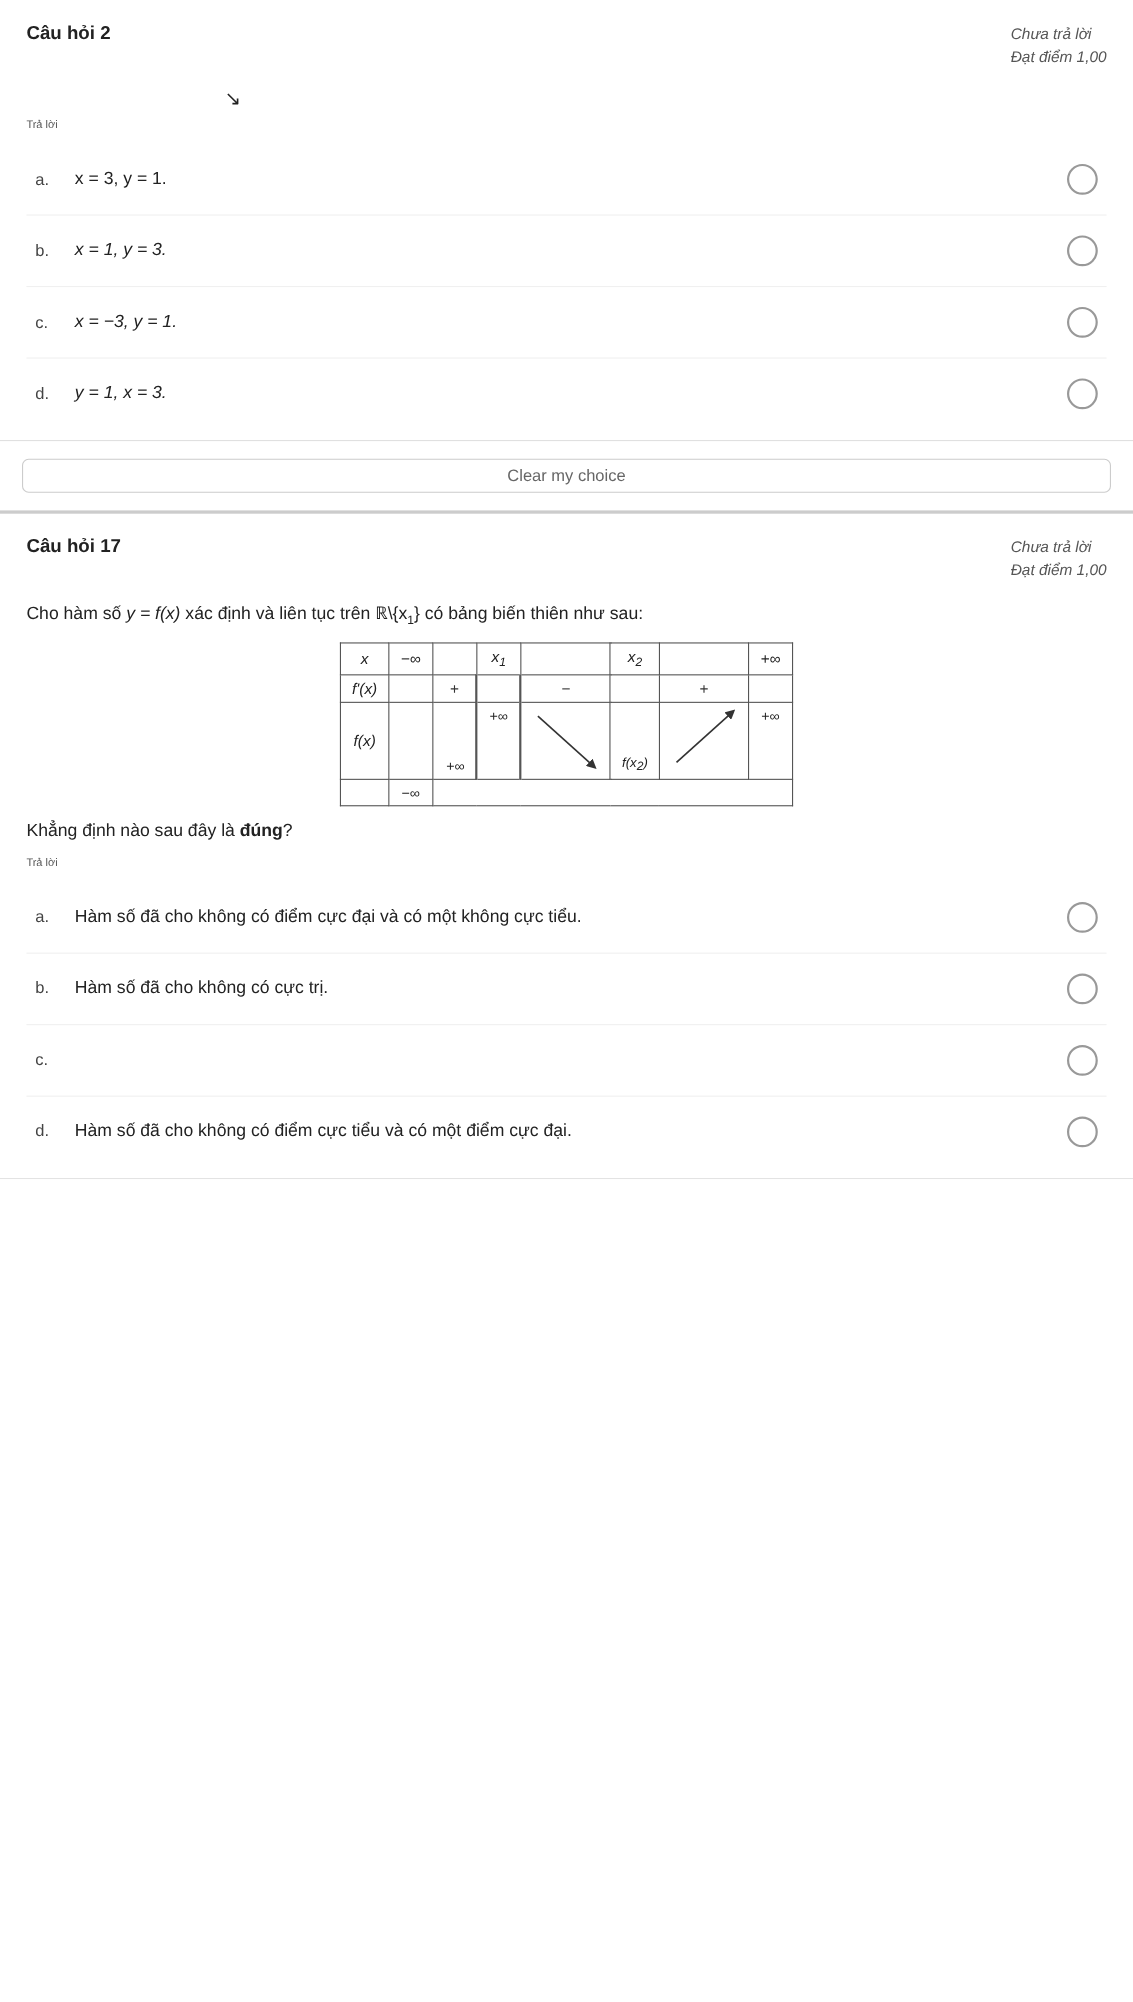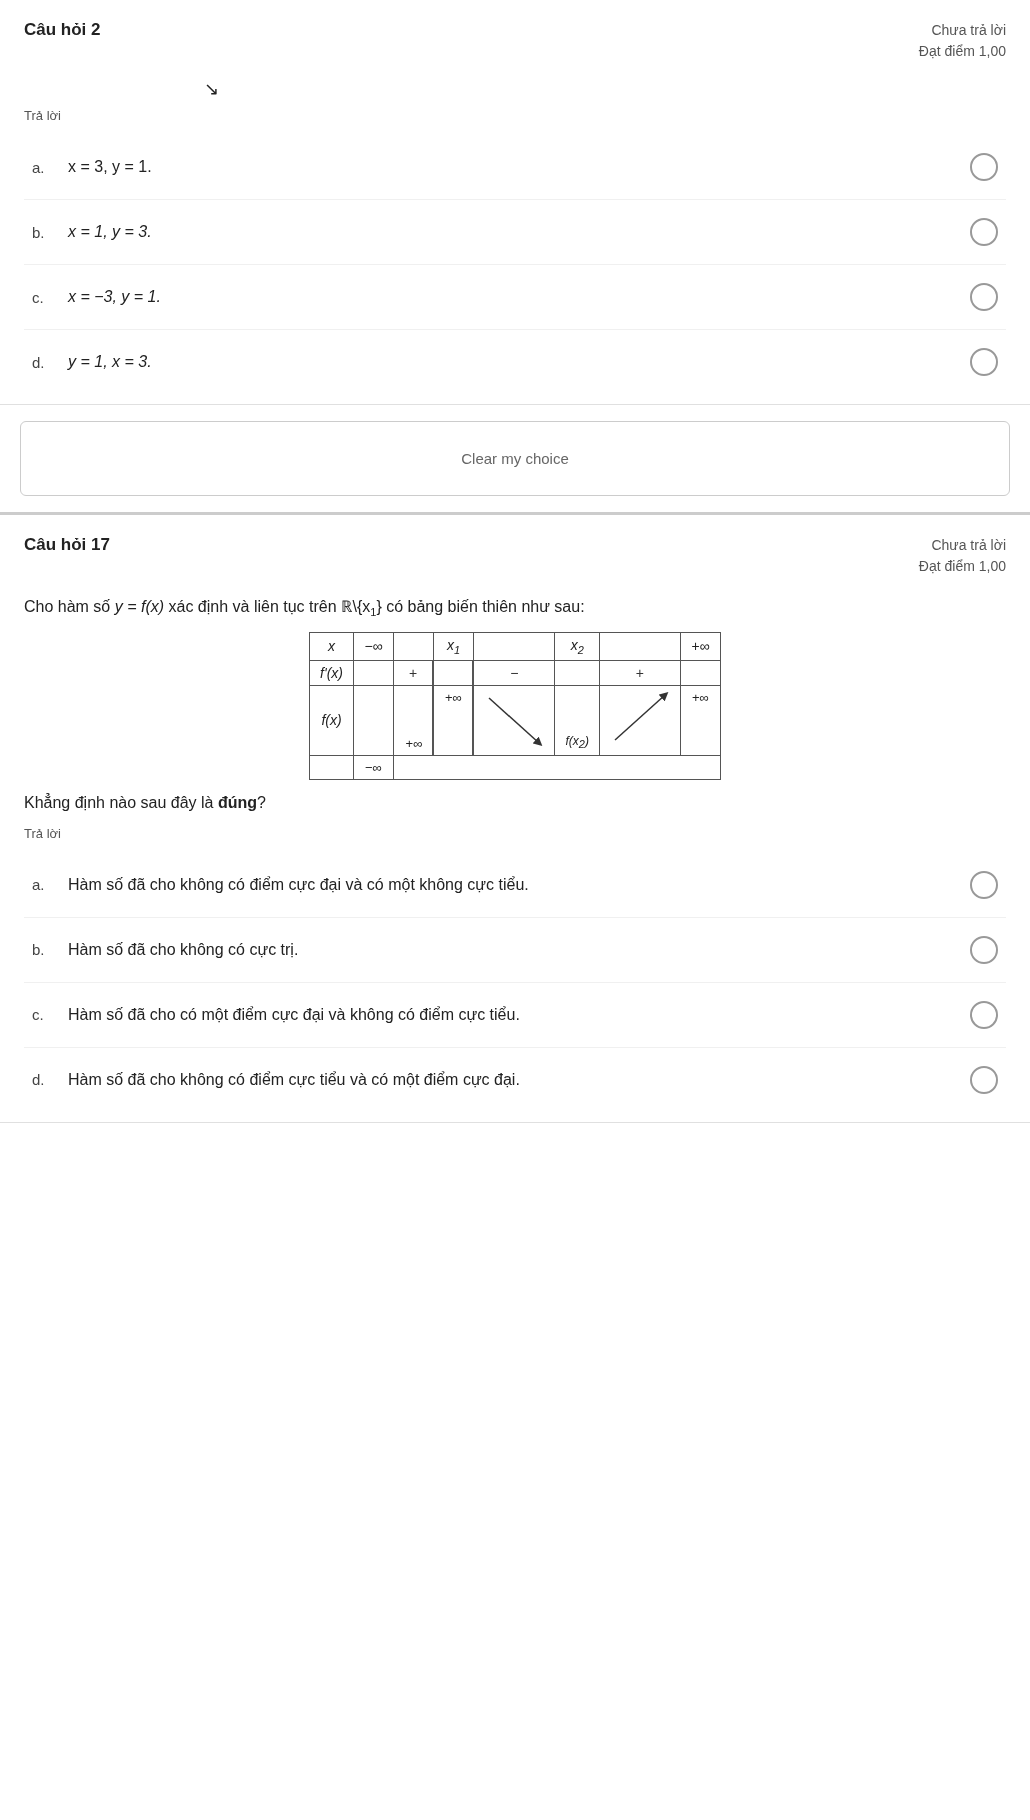--- a/index.html
+++ b/index.html
@@ -19,32 +19,32 @@
       display: flex;
       justify-content: space-between;
       align-items: flex-start;
       margin-bottom: 16px;
     }
     .question-title {
       font-size: 17px;
       font-weight: bold;
     }
     .question-meta {
-      text-align: right;
       font-size: 14px;
       color: #555;
       line-height: 1.5;
+      font-style: italic;
     }
     .question-text {
       font-size: 16px;
       margin-bottom: 6px;
       line-height: 1.7;
     }
     .answer-label {
-      font-size: 13px;
+      font-size: 10px;
       color: #555;
       margin-bottom: 12px;
     }
     .option-row {
       display: flex;
       align-items: center;
       justify-content: space-between;
       padding: 18px 8px;
       border-bottom: 1px solid #f0f0f0;
     }
@@ -71,21 +71,21 @@
       background: #fff;
     }
     .clear-btn-row {
       padding: 16px 20px;
       border-bottom: 3px solid #ccc;
       margin-bottom: 0;
     }
     .clear-btn {
       display: block;
       width: 100%;
-      padding: 28px;
+      padding: 6px;
       text-align: center;
       border: 1.5px solid #ccc;
       border-radius: 6px;
       background: #fff;
       color: #666;
       font-size: 15px;
       cursor: pointer;
     }
     .fraction {
       display: inline-flex;
@@ -277,21 +277,20 @@
     <div class="option-left">
       <span class="option-label">b.</span>
       <span class="option-text">Hàm số đã cho không có cực trị.</span>
     </div>
     <div class="radio-circle"></div>
   </div>
 
   <div class="option-row">
     <div class="option-left">
       <span class="option-label">c.</span>
-      <span class="option-text">Hàm số đã cho có một điểm cực đại và không có điểm cực tiểu.</span>
     </div>
     <div class="radio-circle"></div>
   </div>
 
   <div class="option-row" style="border-bottom:none;">
     <div class="option-left">
       <span class="option-label">d.</span>
       <span class="option-text">Hàm số đã cho không có điểm cực tiểu và có một điểm cực đại.</span>
     </div>
     <div class="radio-circle"></div>

